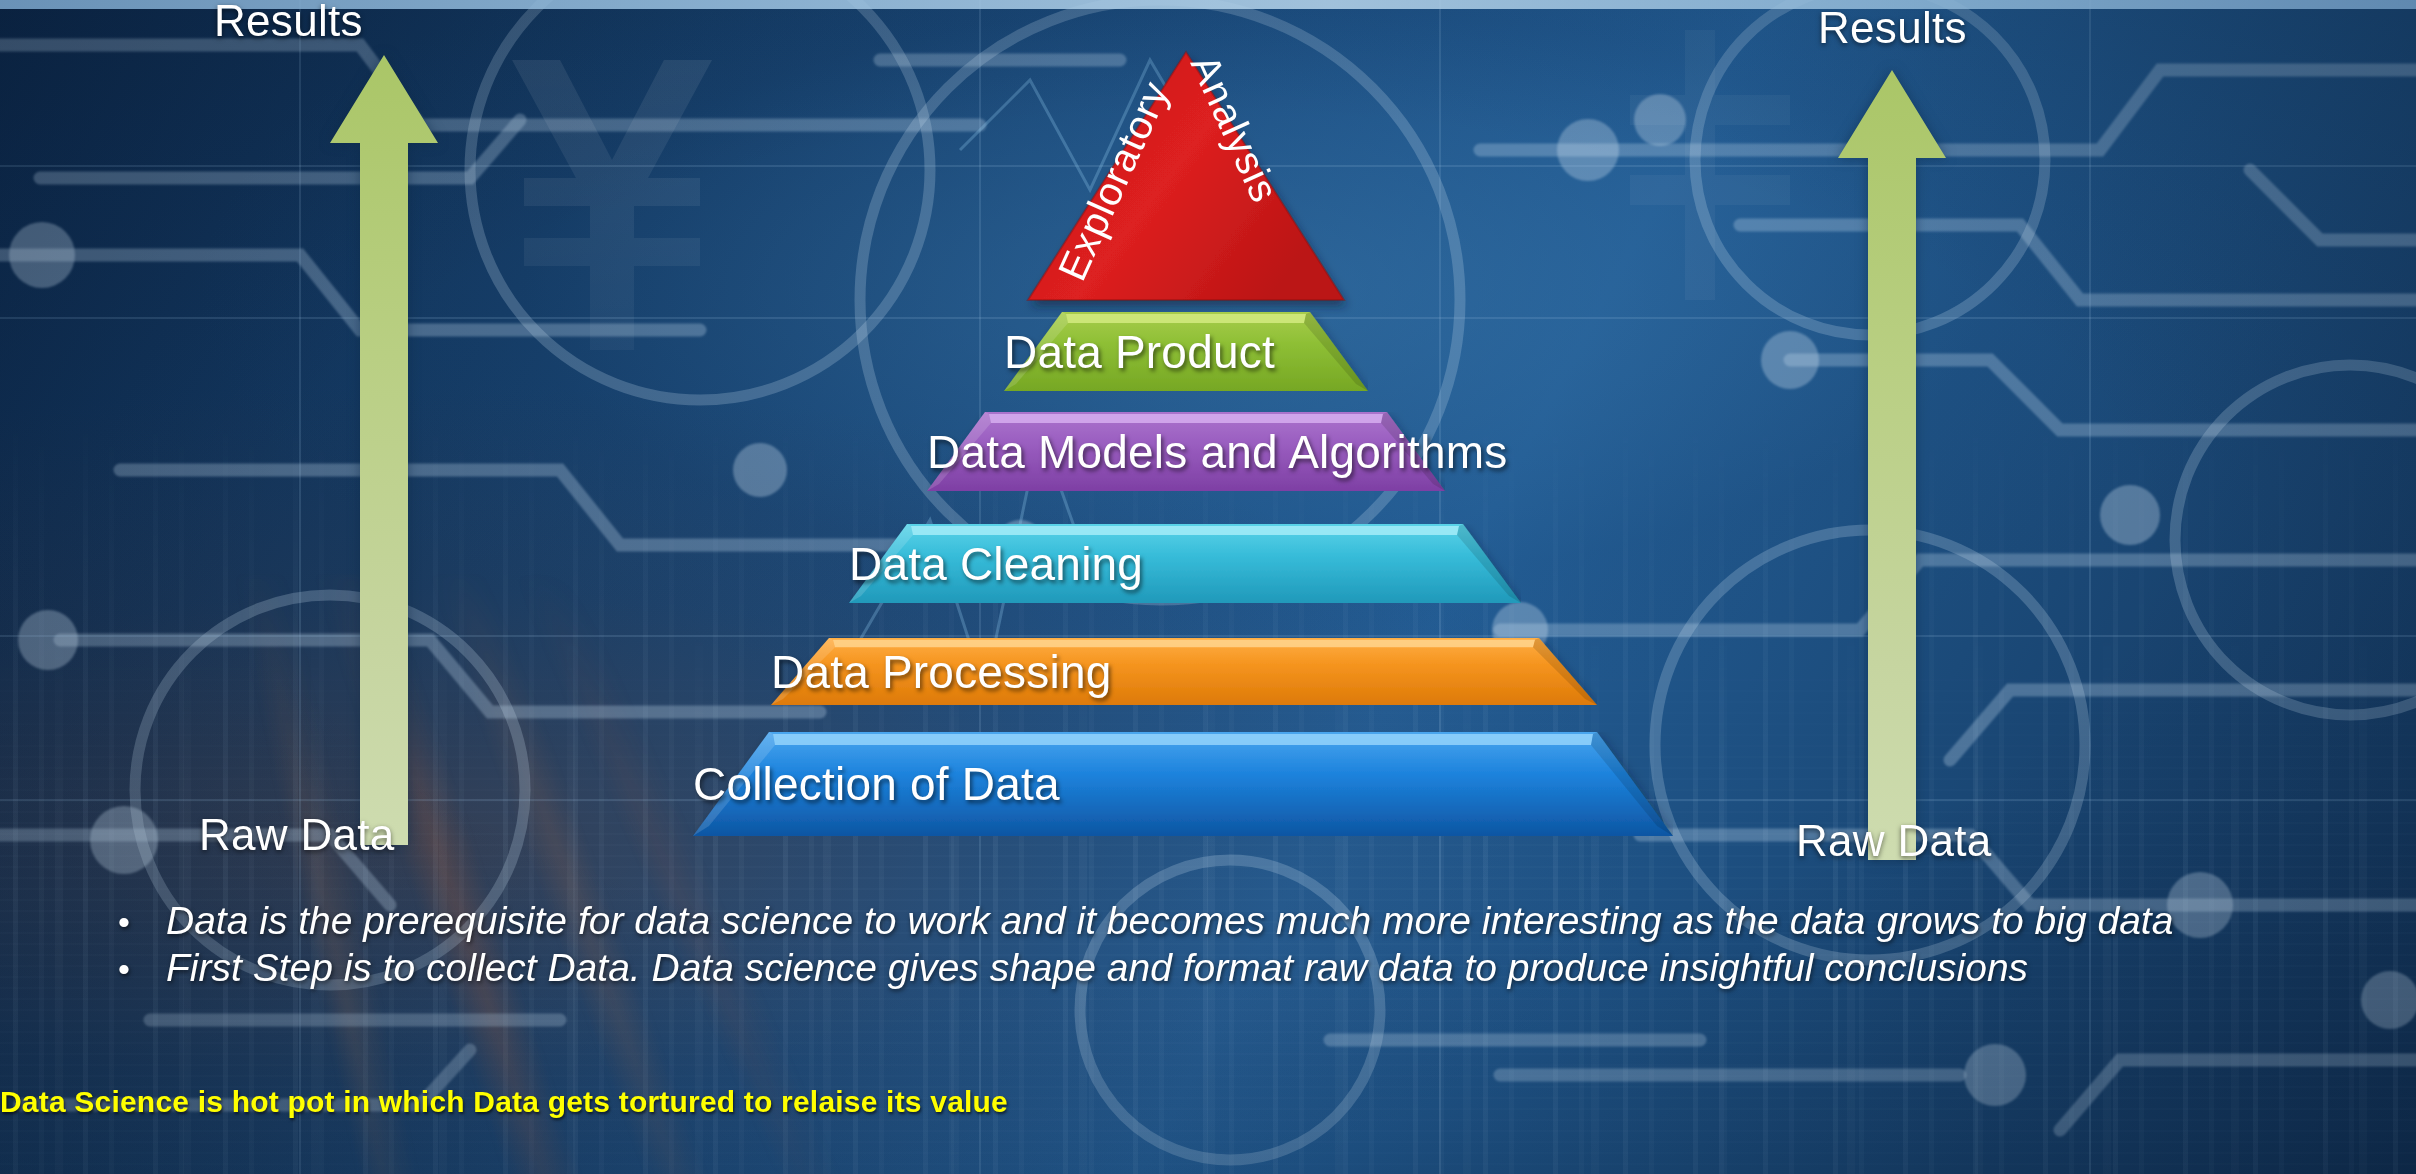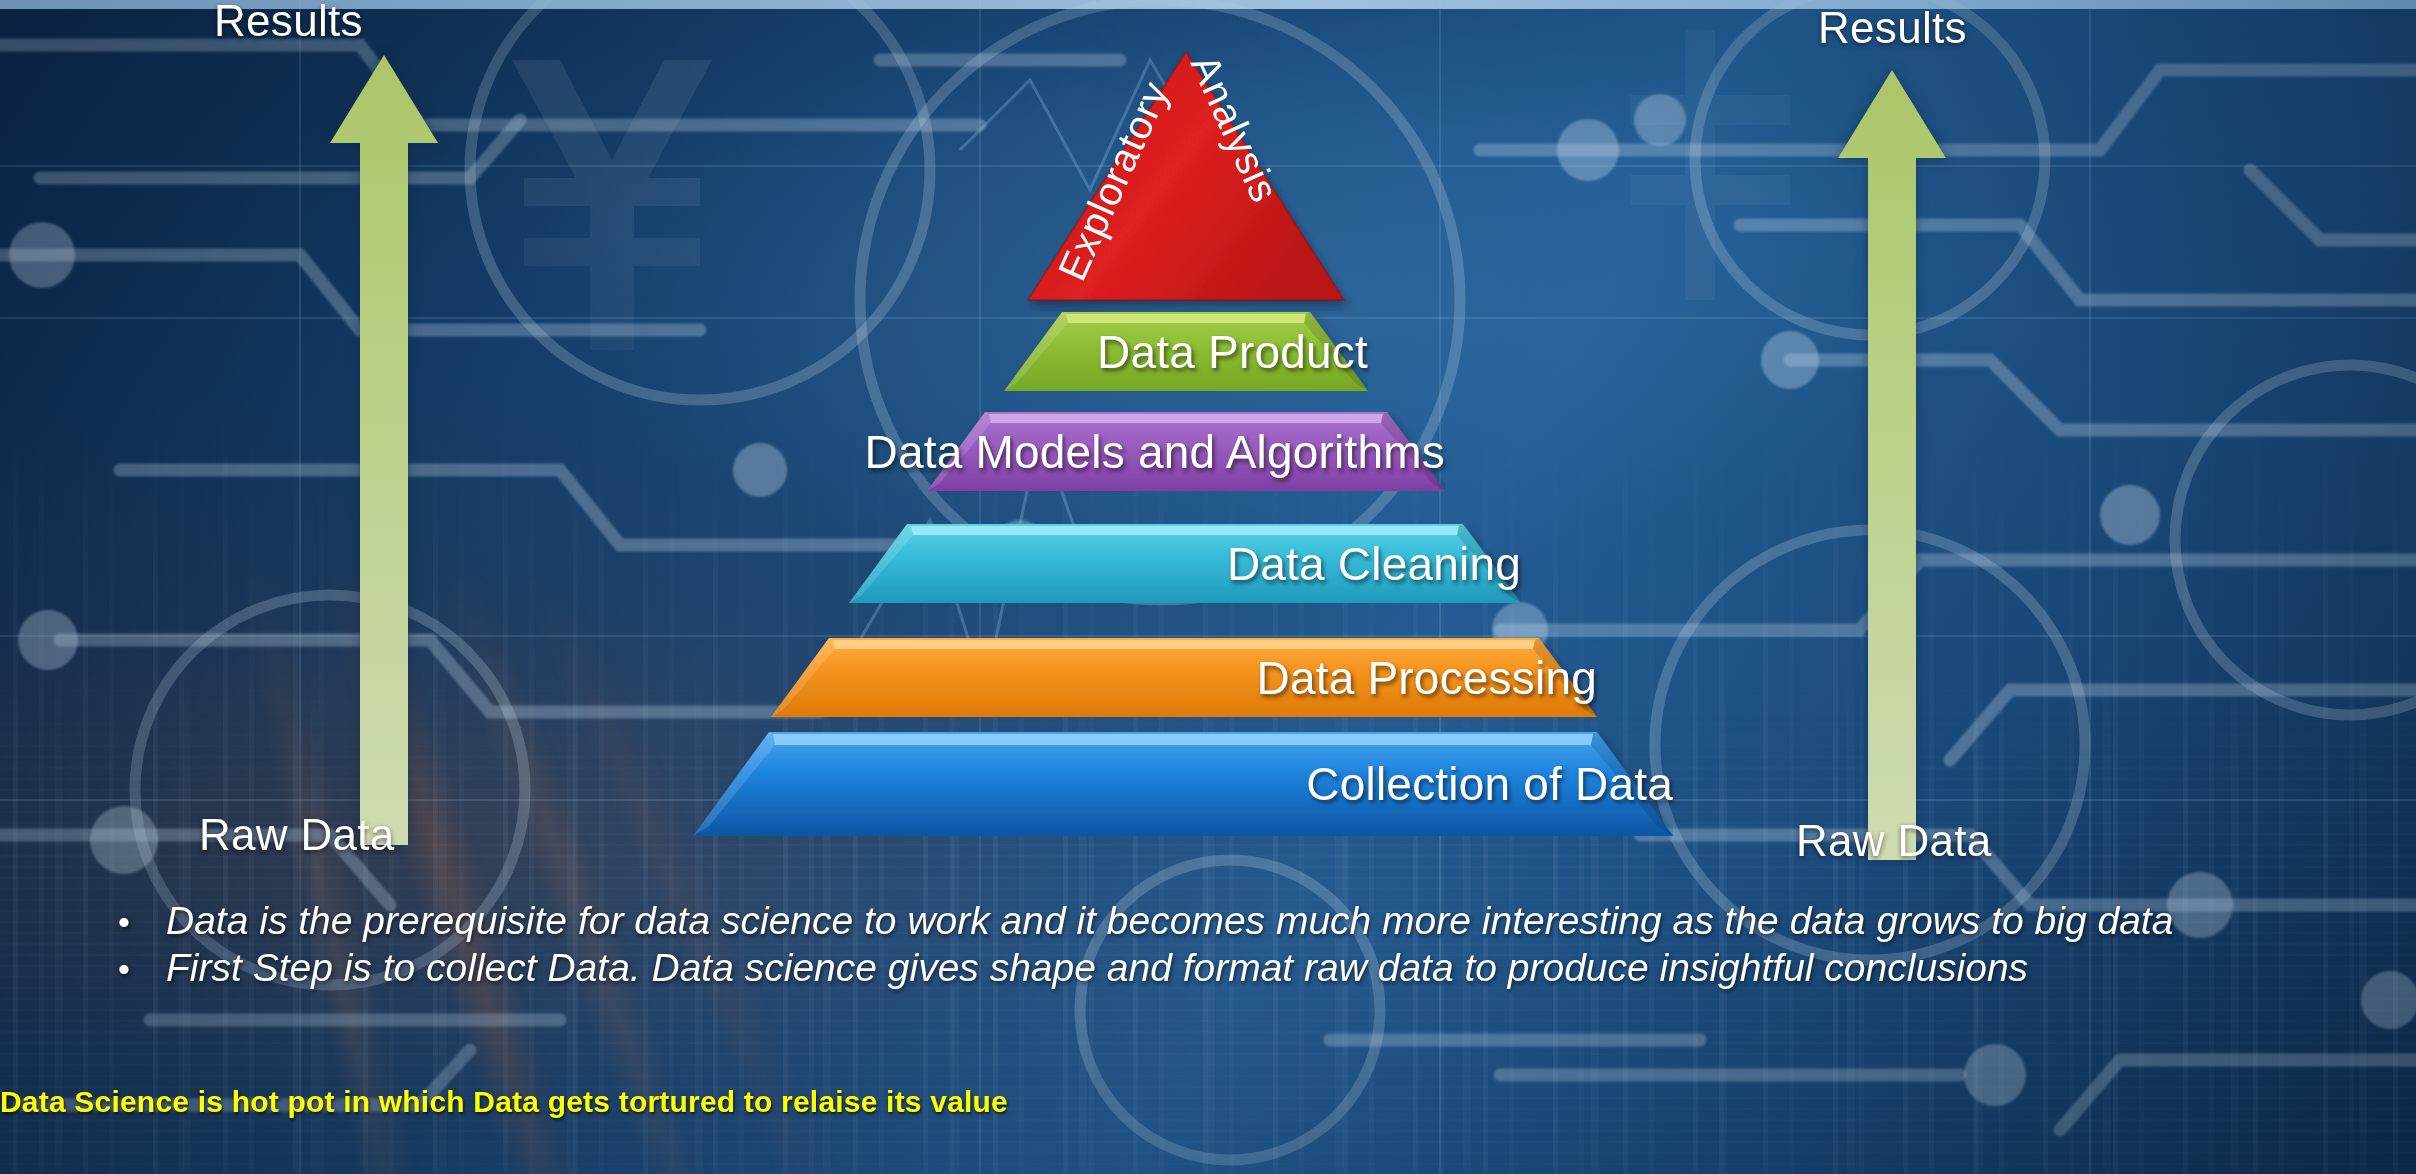--- a/index.html
+++ b/index.html
@@ -99,21 +99,21 @@
     white-space: nowrap;
     text-shadow: 0 2px 5px rgba(0,0,0,.55);
   }
 
   
   #pyramid { position: absolute; left: 0; top: 0; width: 2416px; height: 900px; }
   .tier {
     position: absolute;
     display: flex;
     align-items: center;
-    justify-content: flex-end;
+    justify-content: flex-start;
   }
   .tier .shape { position: absolute; inset: 0; }
   .tier .shape svg { display: block; width: 100%; height: 100%; }
   .tier .caption {
     position: relative;
     z-index: 3;
     color: #fff;
     font-size: 46px;
     font-weight: 400;
     letter-spacing: .2px;
@@ -393,21 +393,21 @@
           </defs>
           <polygon points="58,0 460,0 518,79 0,79" fill="url(#purG)" filter="url(#tShadow2)"></polygon>
           <polygon points="62,2 456,2 454,11 64,11" fill="#d6aef0" fill-opacity="0.85"></polygon>
           <polygon points="58,0 62,2 64,11 12,72 0,79" fill="#ffffff" fill-opacity="0.14"></polygon>
           <polygon points="460,0 518,79 506,72 454,11 456,2" fill="#000000" fill-opacity="0.12"></polygon>
         </svg>
       </div>
       <div class="caption">Data Models and Algorithms</div>
     </div>
 
-    <div class="tier" style="left:771px; top:638px; width:826px; height:79px;">
+    <div class="tier" style="left:771px; top:638px; width:826px; height:67px;">
       <div class="shape">
         <svg viewBox="0 0 826 79" preserveAspectRatio="none">
           <defs>
             <linearGradient id="orgG" x1="0" y1="0" x2="0" y2="1">
               <stop offset="0%" stop-color="#ffae44"></stop>
               <stop offset="40%" stop-color="#f5941e"></stop>
               <stop offset="100%" stop-color="#dd7a08"></stop>
             </linearGradient>
             <filter id="tShadow4" x="-15%" y="-25%" width="135%" height="185%">
               <feDropShadow dx="3" dy="6" stdDeviation="5" flood-color="#072137" flood-opacity="0.5"></feDropShadow>

